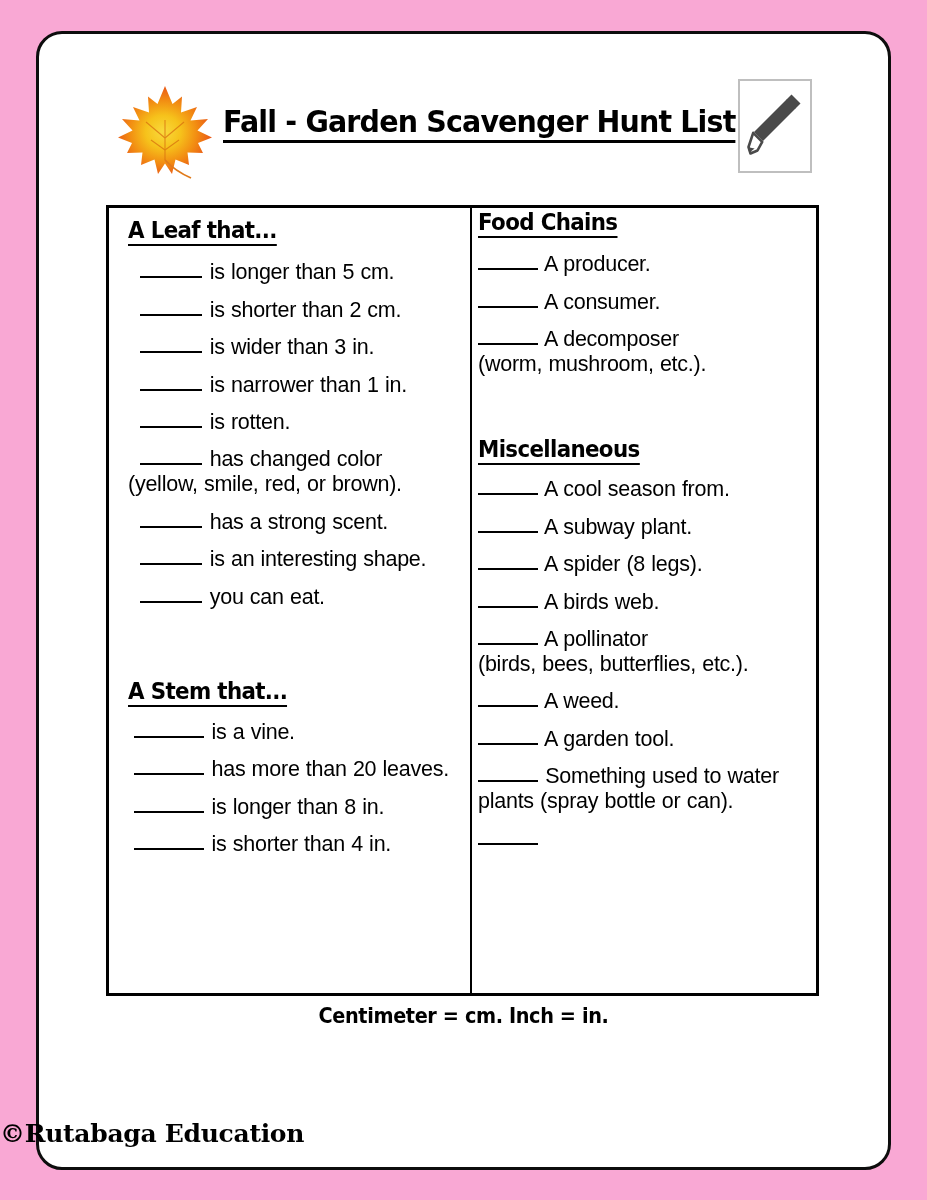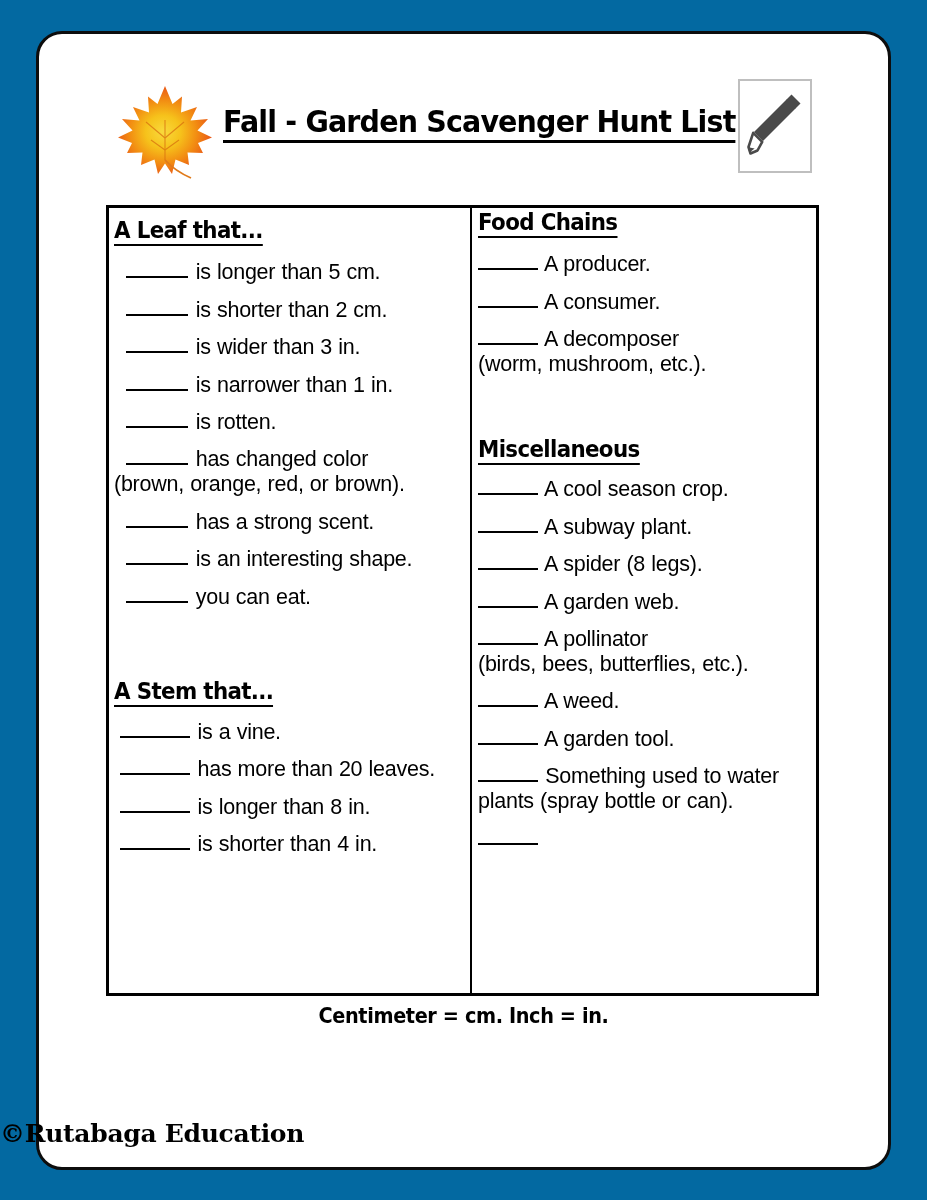--- a/index.html
+++ b/index.html
@@ -14,21 +14,21 @@
     color: #000000;
     overflow: hidden;
   }
 
   
   #page {
     position: absolute;
     left: 0; top: 0;
     width: 927px;
     height: 1200px;
-    background: #0369a1;
+    background: #f9a8d4;
   }
   #page-border {
     position: absolute;
     left: 36px;
     top: 31px;
     width: 855px;
     height: 1139px;
     border: 3px solid #0d0d0d;
     border-radius: 26px;
     box-sizing: border-box;
@@ -89,21 +89,21 @@
     background: #fff;
     display: flex;
   }
   .col {
     position: relative;
     box-sizing: border-box;
     overflow: hidden;
   }
   #col-left {
     width: 363px;
-    padding: 10px 6px 0 5px;
+    padding: 10px 6px 0 19px;
     border-right: 2px solid #000;
   }
   #col-right {
     width: 344px;
     padding: 2px 6px 0 6px;
   }
 
   .section-heading {
     font-family: "DejaVu Sans", sans-serif;
     font-weight: bold;
@@ -247,21 +247,21 @@
         <span class="lead-gap">&nbsp;&nbsp;</span><span class="blank"></span>
         <span>is narrower than 1 in.</span>
       </div>
       <div class="item">
         <span class="lead-gap">&nbsp;&nbsp;</span><span class="blank"></span>
         <span>is rotten.</span>
       </div>
       <div class="item">
         <span class="lead-gap">&nbsp;&nbsp;</span><span class="blank"></span>
         <span>has changed color</span>
-        <span class="cont">(brown, orange, red, or brown).</span>
+        <span class="cont">(yellow, smile, red, or brown).</span>
       </div>
       <div class="item">
         <span class="lead-gap">&nbsp;&nbsp;</span><span class="blank"></span>
         <span>has a strong scent.</span>
       </div>
       <div class="item">
         <span class="lead-gap">&nbsp;&nbsp;</span><span class="blank"></span>
         <span>is an interesting shape.</span>
       </div>
       <div class="item">
@@ -310,33 +310,33 @@
         <span>A decomposer</span>
         <span class="cont">(worm, mushroom, etc.).</span>
       </div>
 
       <div class="heading-row" id="misc-heading-row">
         <span class="section-heading">Miscellaneous</span>
       </div>
 
       <div class="item">
         <span class="blank"></span>
-        <span>A cool season crop.</span>
+        <span>A cool season from.</span>
       </div>
       <div class="item">
         <span class="blank"></span>
         <span>A subway plant.</span>
       </div>
       <div class="item">
         <span class="blank"></span>
         <span>A spider (8 legs).</span>
       </div>
       <div class="item">
         <span class="blank"></span>
-        <span>A garden web.</span>
+        <span>A birds web.</span>
       </div>
       <div class="item">
         <span class="blank"></span>
         <span>A pollinator</span>
         <span class="cont">(birds, bees, butterflies, etc.).</span>
       </div>
       <div class="item">
         <span class="blank"></span>
         <span>A weed.</span>
       </div>

